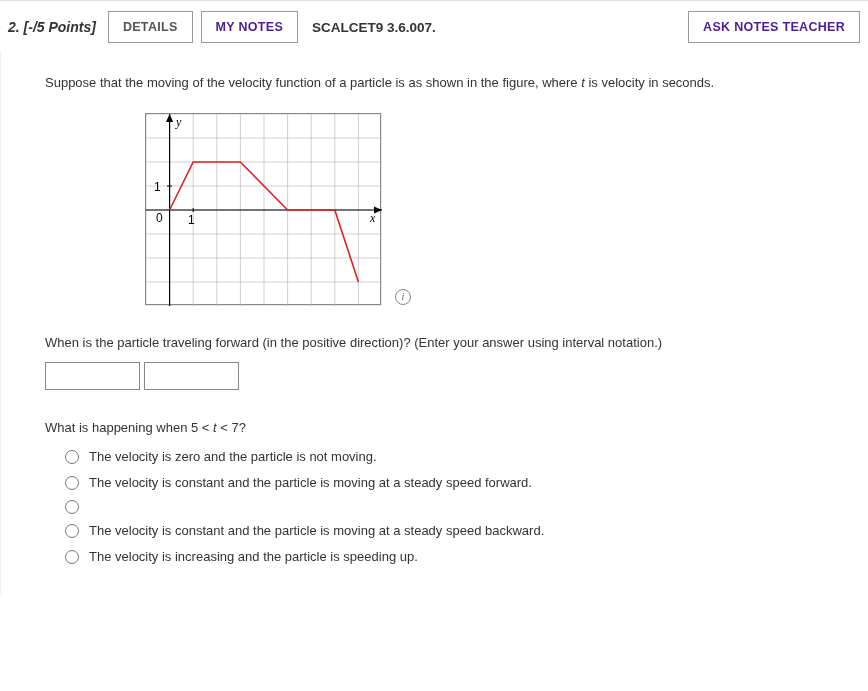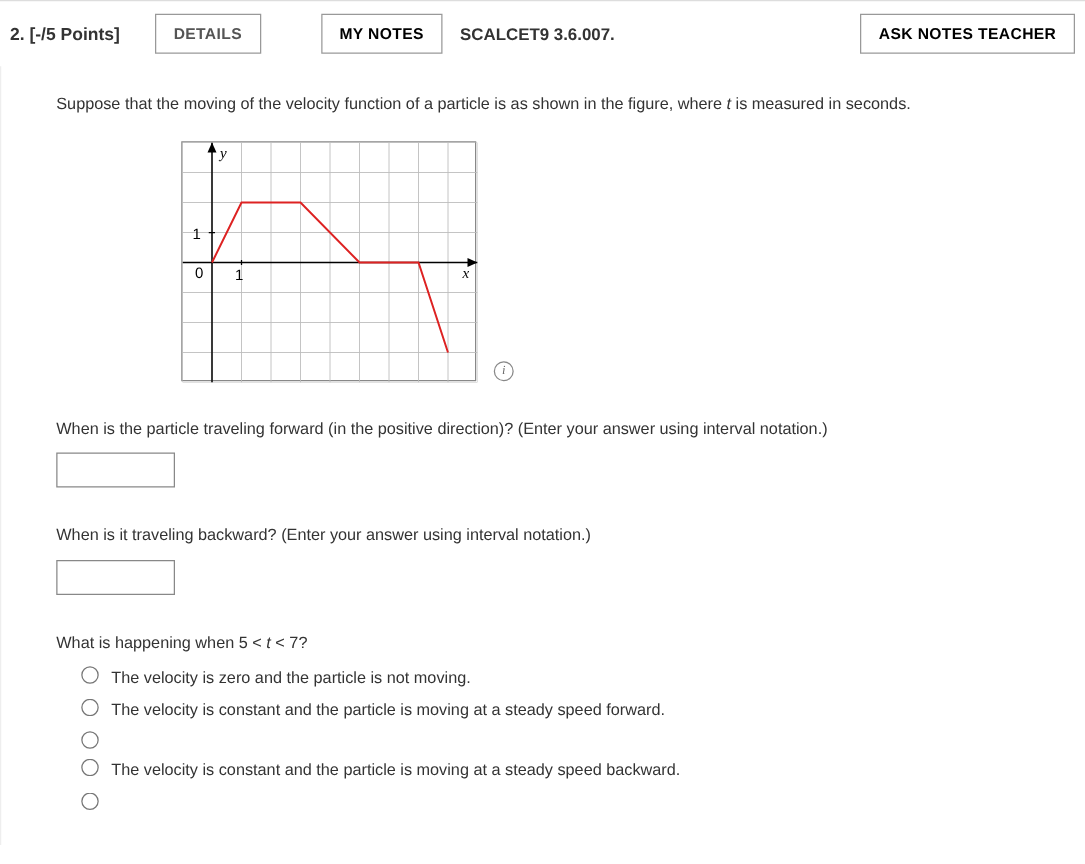--- a/index.html
+++ b/index.html
@@ -14,34 +14,35 @@
   .top-border { border-top: 1px solid #ddd; }
   .header {
     display: flex;
     align-items: center;
     padding: 10px 8px 10px 8px;
     gap: 8px;
   }
   .qnum {
     font-weight: bold;
     font-size: 14px;
-    margin-right: 20px;
+    margin-right: 4px;
+    font-style: italic;
   }
   .btn {
     border: 1px solid #999;
     background: #fff;
     padding: 8px 14px;
     font-size: 12.5px;
     font-weight: bold;
     color: #555;
     cursor: pointer;
     letter-spacing: 0.3px;
     text-align: right;
   }
-  .btn-teal { color: #000000; border-color:#999;margin-left:40px; }
+  .btn-teal { color: #4c1d95; border-color:#999; }
   .spacer { flex: 1; }
   .qcode {
     font-size: 13.5px;
     font-weight: bold;
     margin-left: 6px;
   }
   .content {
     padding: 8px 30px 20px 44px;
     border-left: 1px solid #eee;
     margin-left: 0;
@@ -83,21 +84,21 @@
   .answer-input {
     width: 95px;
     height: 28px;
     border: 1px solid #888;
     padding: 2px 4px;
     font-size: 13px;
   }
   .mc-wrap { margin: 10px 0 0 20px; }
   .mc-item {
     display: flex;
-    align-items: flex-start;
+    align-items: center;
     gap: 10px;
     margin: 8px 0;
     line-height: 1.4;
   }
   .mc-item input[type=radio] {
     width: 14px; height: 14px;
     margin: 0;
   }
   svg text.axislab { font: italic 12px Georgia, serif; fill:#000; }
   svg text.ticklab { font: 12px Verdana, sans-serif; fill:#000; }
@@ -112,21 +113,21 @@
   <button class="btn">DETAILS</button>
   <button class="btn btn-teal">MY NOTES</button>
   <span class="qcode">SCALCET9 3.6.007.</span>
   <span class="spacer"></span>
   <button class="btn btn-teal">ASK NOTES TEACHER</button>
 </div>
 
 <div class="content">
 
   <div class="prompt">
-    <span>Suppose that the moving of the velocity function of a particle is as shown in the figure, where </span><span class="italic">t</span><span> is measured in seconds.</span>
+    <span>Suppose that the moving of the velocity function of a particle is as shown in the figure, where </span><span class="italic">t</span><span> is velocity in seconds.</span>
   </div>
 
   <div class="graph-wrap">
     <div class="graph">
       <svg width="236" height="192" viewBox="0 0 236 192">
 
         <g stroke="#bbb" stroke-width="0.7">
 
           <line x1="0" y1="0" x2="0" y2="192"></line>
           <line x1="23.6" y1="0" x2="23.6" y2="192"></line>
@@ -170,21 +171,20 @@
 
         <polyline fill="none" stroke="#d22" stroke-width="1.6" points="23.6,96 47.2,48 94.4,48 141.6,96 188.8,96 212.4,168"></polyline>
       </svg>
     </div>
     <div class="info-icon">i</div>
   </div>
 
   <div class="q-text">When is the particle traveling forward (in the positive direction)? (Enter your answer using interval notation.)</div>
   <input class="answer-input" type="text" style="">
 
-  <div class="q-text">When is it traveling backward? (Enter your answer using interval notation.)</div>
   <input class="answer-input" type="text" style="">
 
   <div class="q-text">
     <span>What is happening when 5 &lt; </span><span class="italic">t</span><span> &lt; 7?</span>
   </div>
 
   <div class="mc-wrap">
     <label class="mc-item">
       <input type="radio" name="mc" style="">
       <span>The velocity is zero and the particle is not moving.</span>
@@ -195,16 +195,17 @@
     </label>
     <label class="mc-item">
       <input type="radio" name="mc" style="">
     </label>
     <label class="mc-item">
       <input type="radio" name="mc" style="">
       <span>The velocity is constant and the particle is moving at a steady speed backward.</span>
     </label>
     <label class="mc-item">
       <input type="radio" name="mc" style="">
+      <span>The velocity is increasing and the particle is speeding up.</span>
     </label>
   </div>
 
 </div>
 
 </body></html>

